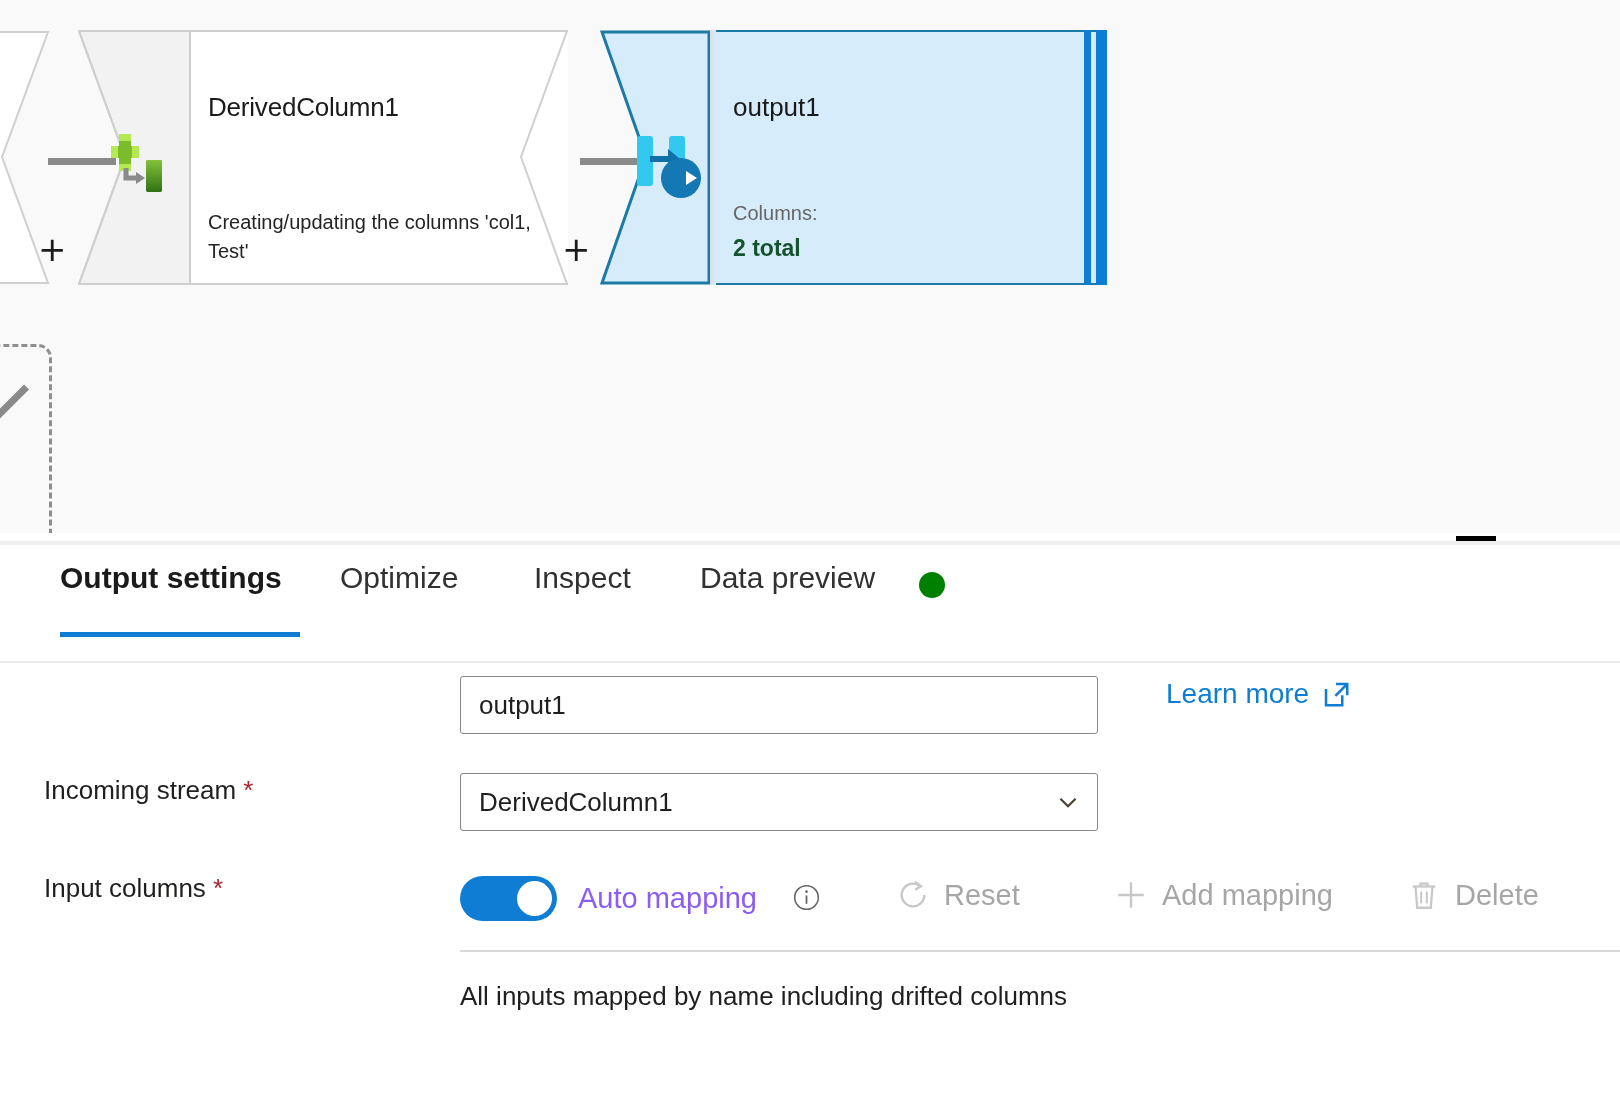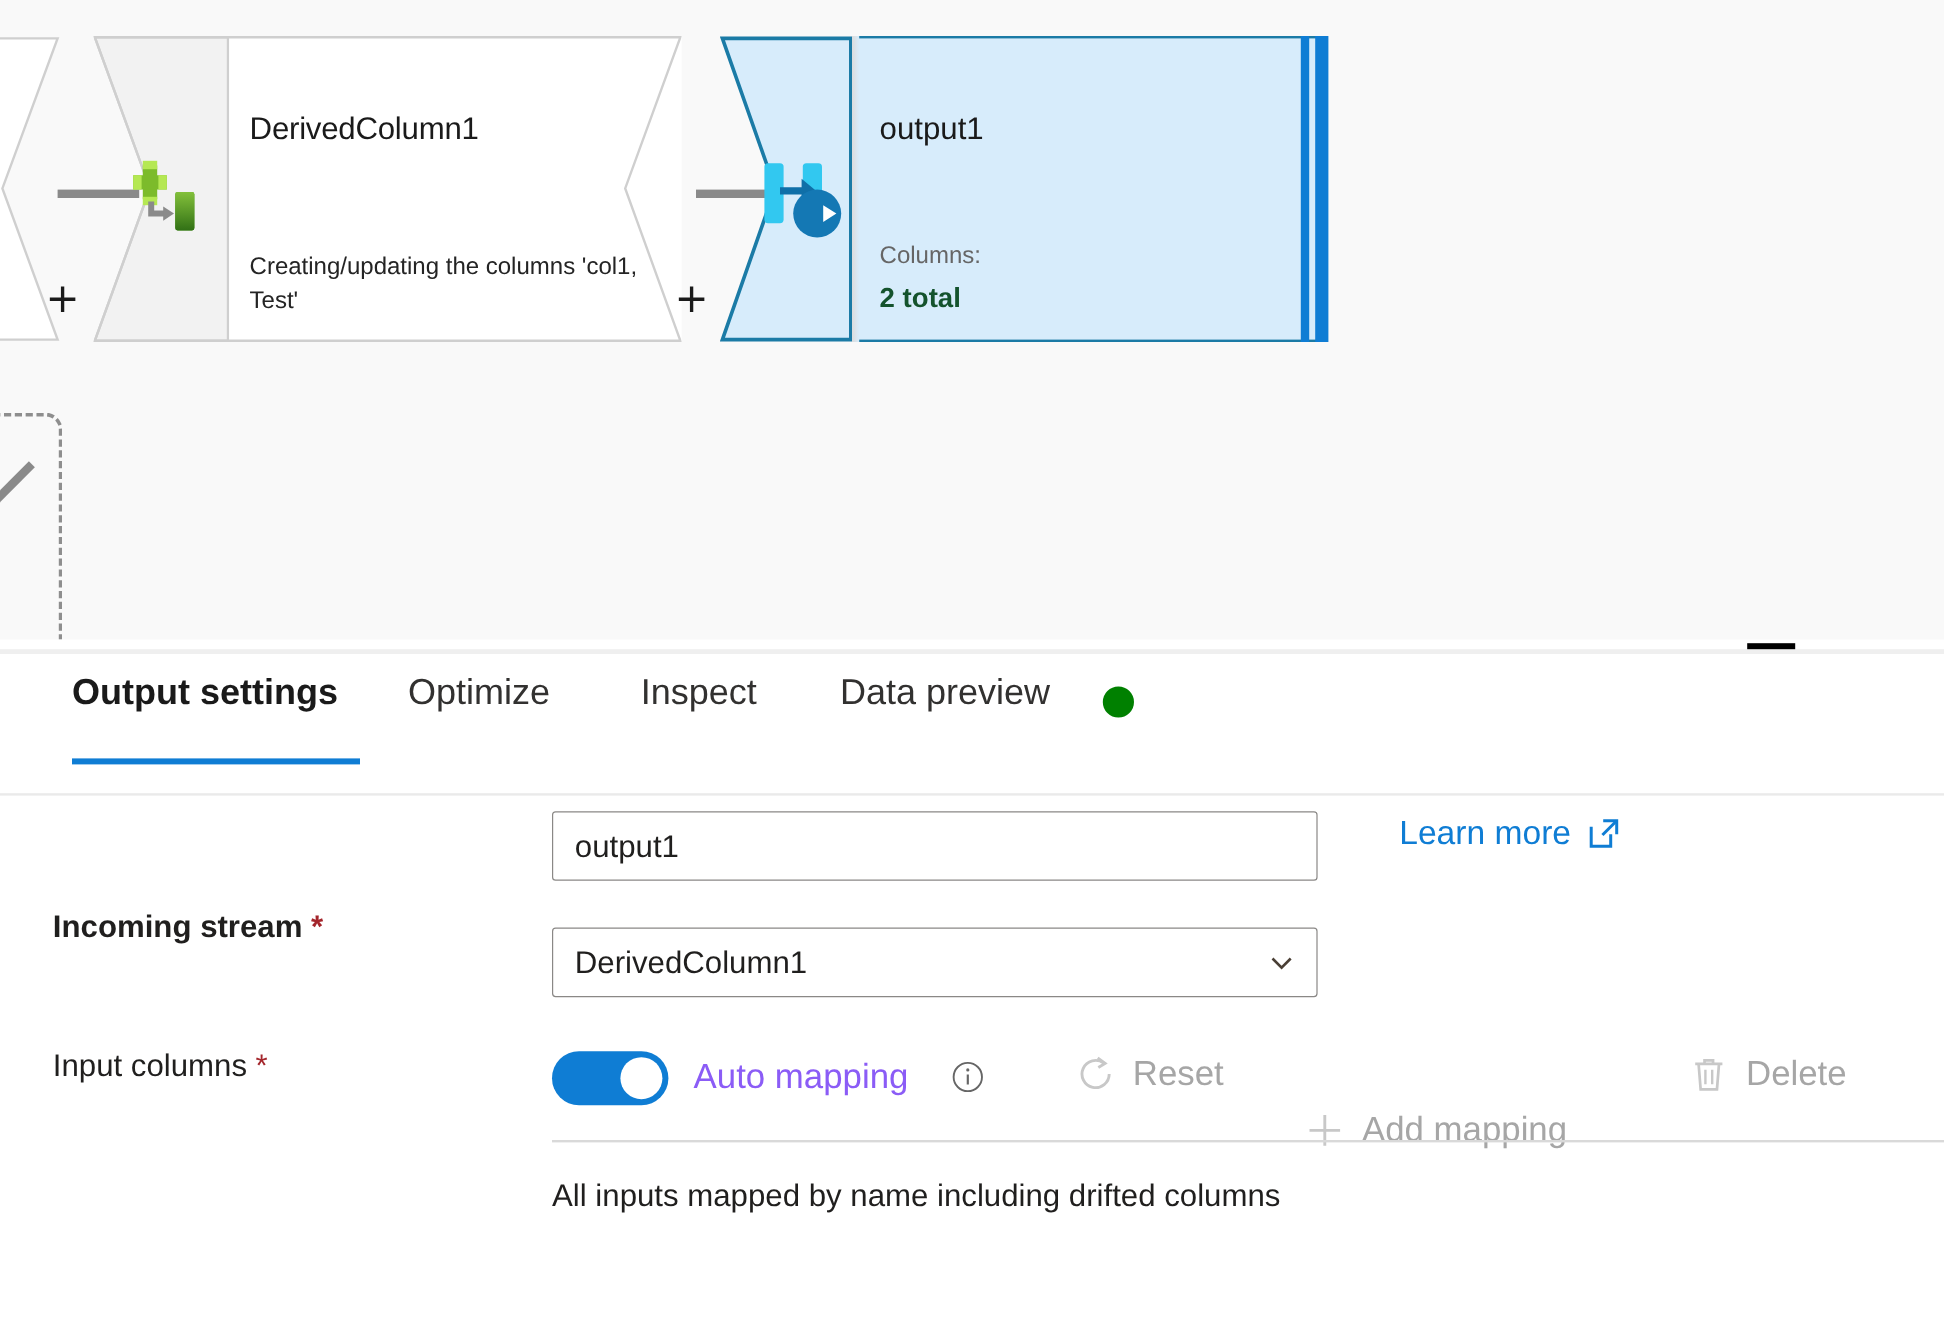--- a/index.html
+++ b/index.html
@@ -427,21 +427,21 @@
 
   <a class="learn-more" style="left:1166px; top:133px;">
     <span>Learn more</span>
     <svg width="30" height="30" viewBox="0 0 24 24">
       <path d="M4 8 L4 21 L17 21 L17 13" fill="none" stroke="#0f7dd4" stroke-width="2"></path>
       <path d="M12 4 L21 4 L21 13" fill="none" stroke="#0f7dd4" stroke-width="2"></path>
       <path d="M21 4 L11.5 13.5" fill="none" stroke="#0f7dd4" stroke-width="2"></path>
     </svg>
   </a>
 
-  <div class="form-label" style="left:44px; top:212px;font-weight:bold;">
+  <div class="form-label" style="left:44px; top:230px;">
     <span>Incoming stream</span><span class="req-star">*</span>
   </div>
   <div class="dropdown" style="left:460px; top:228px; width:638px; height:58px;">
     <span class="dd-value">DerivedColumn1</span>
     <svg class="dd-chevron" viewBox="0 0 24 24">
       <path d="M5 9 L12 16 L19 9" fill="none" stroke="#4a3f35" stroke-width="2"></path>
     </svg>
   </div>
 
   <div class="form-label" style="left:44px; top:328px;">
@@ -462,21 +462,21 @@
 <div class="cmd" style="left:896px;">
   <span class="glyph">
     <svg width="34" height="34" viewBox="0 0 24 24">
       <path d="M20 12 a8 8 0 1 1 -3.2 -6.4" fill="none" stroke="#c8c8c8" stroke-width="1.7"></path>
       <path d="M13.2 2.6 L17.6 5.8 L13.6 8.2" fill="none" stroke="#c8c8c8" stroke-width="1.7"></path>
     </svg>
   </span>
   <span>Reset</span>
 </div>
 
-<div class="cmd" style="left:1087px;margin-top:47px;">
+<div class="cmd" style="left:1114px;">
   <span class="glyph">
     <svg width="34" height="34" viewBox="0 0 24 24">
       <path d="M12 3 V21 M3 12 H21" stroke="#c8c8c8" stroke-width="1.7" fill="none"></path>
     </svg>
   </span>
   <span>Add mapping</span>
 </div>
 
 <div class="cmd" style="left:1407px;">
   <span class="glyph">

